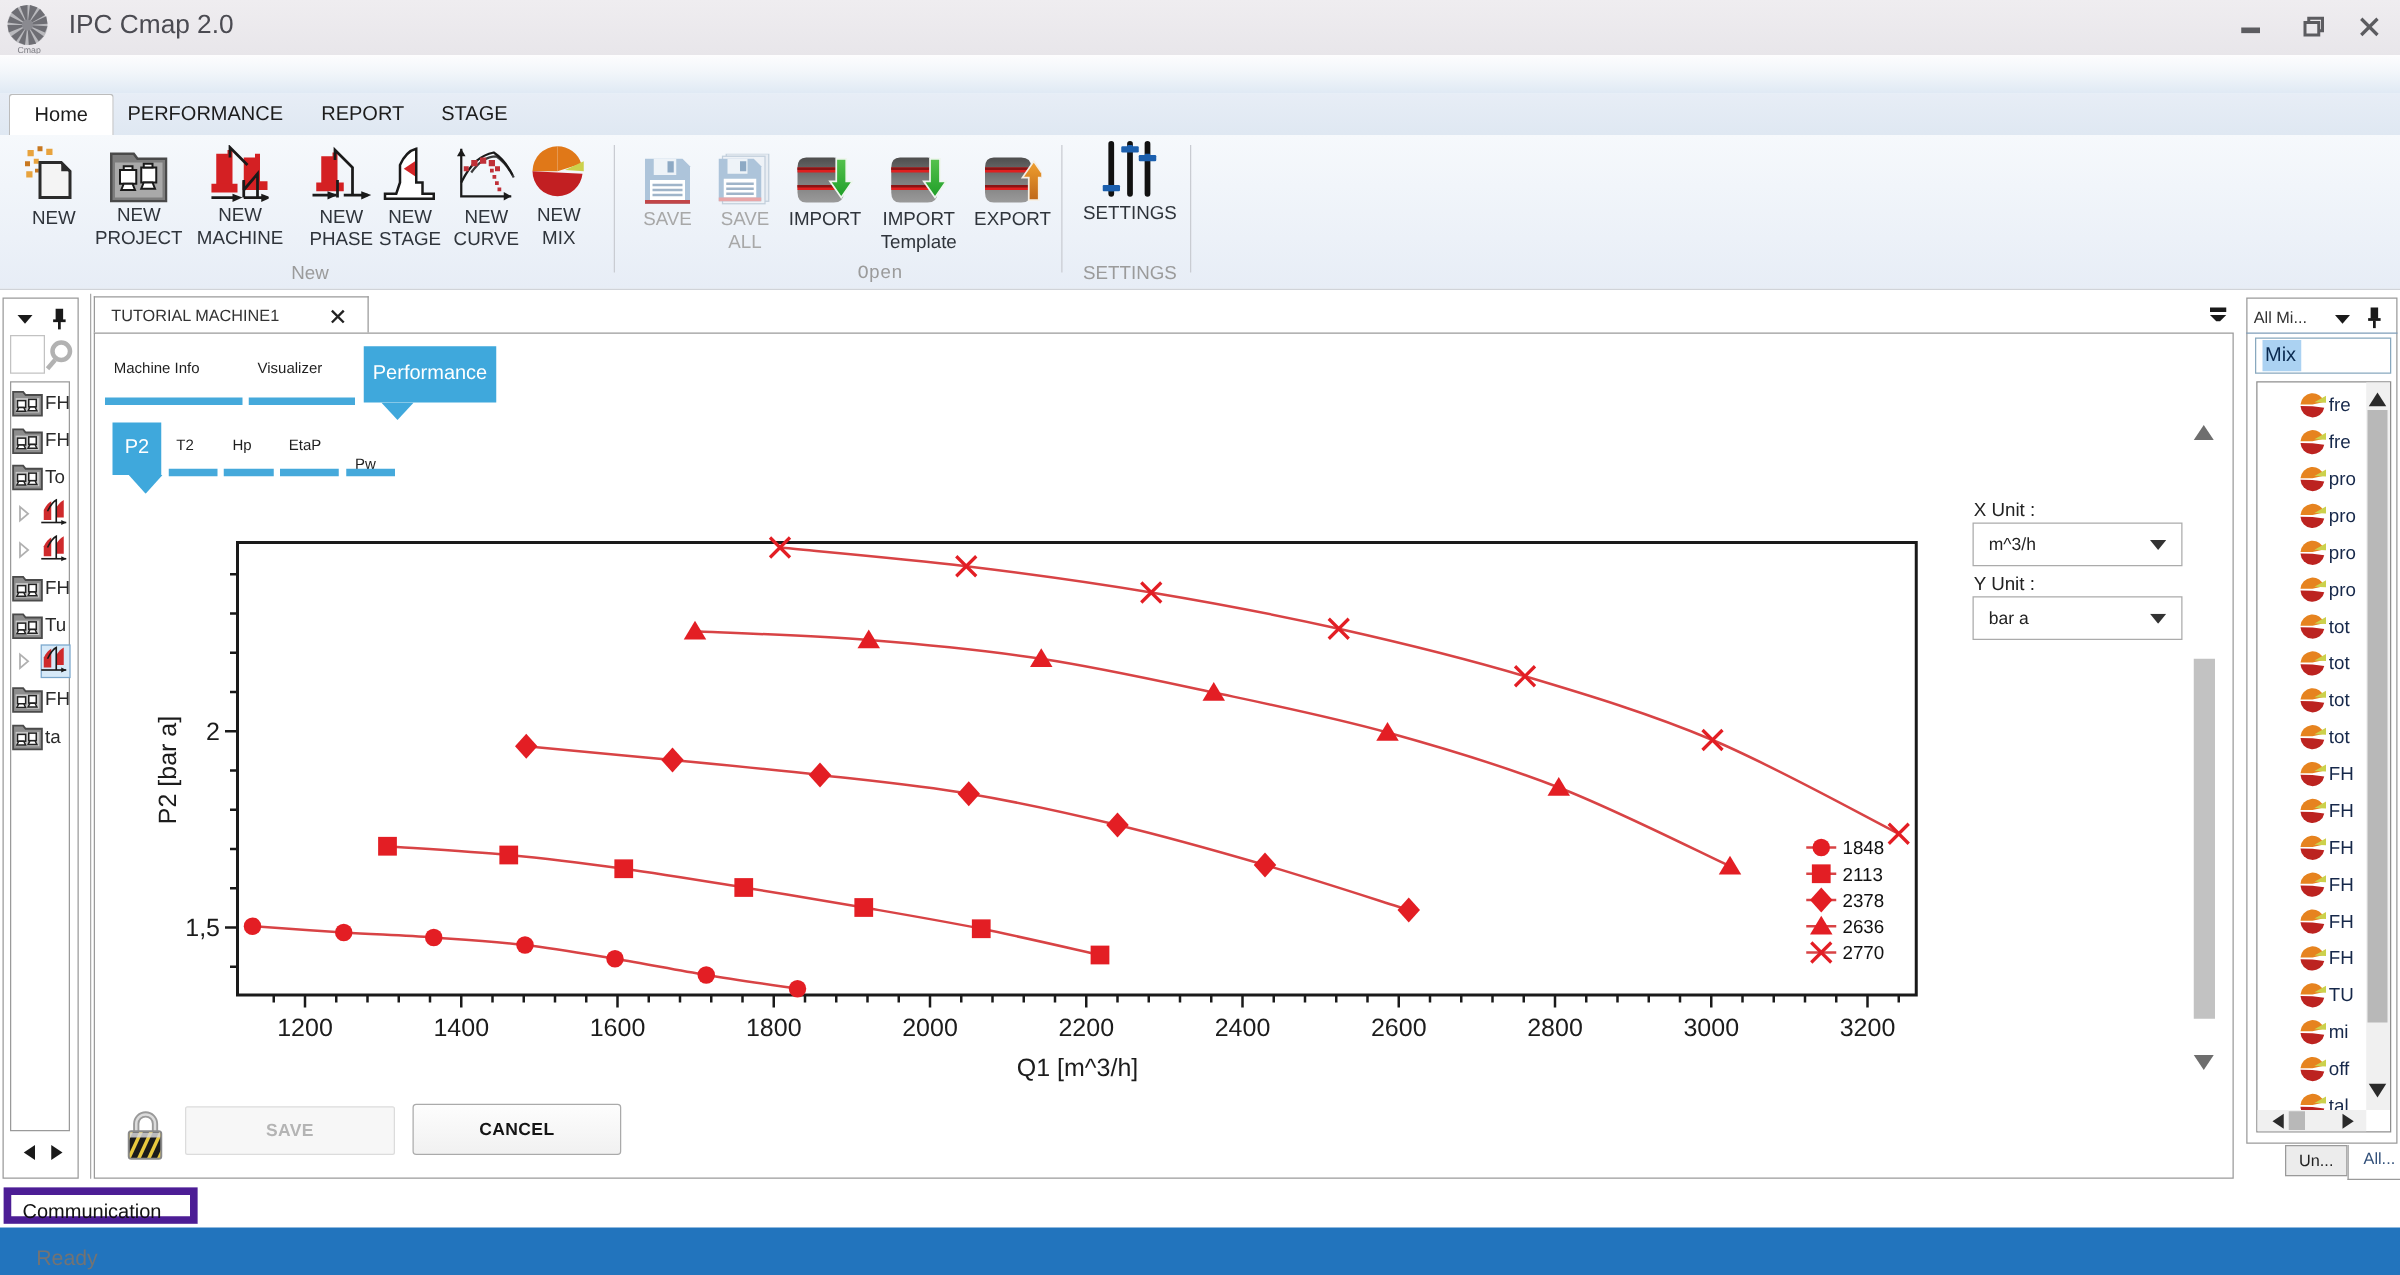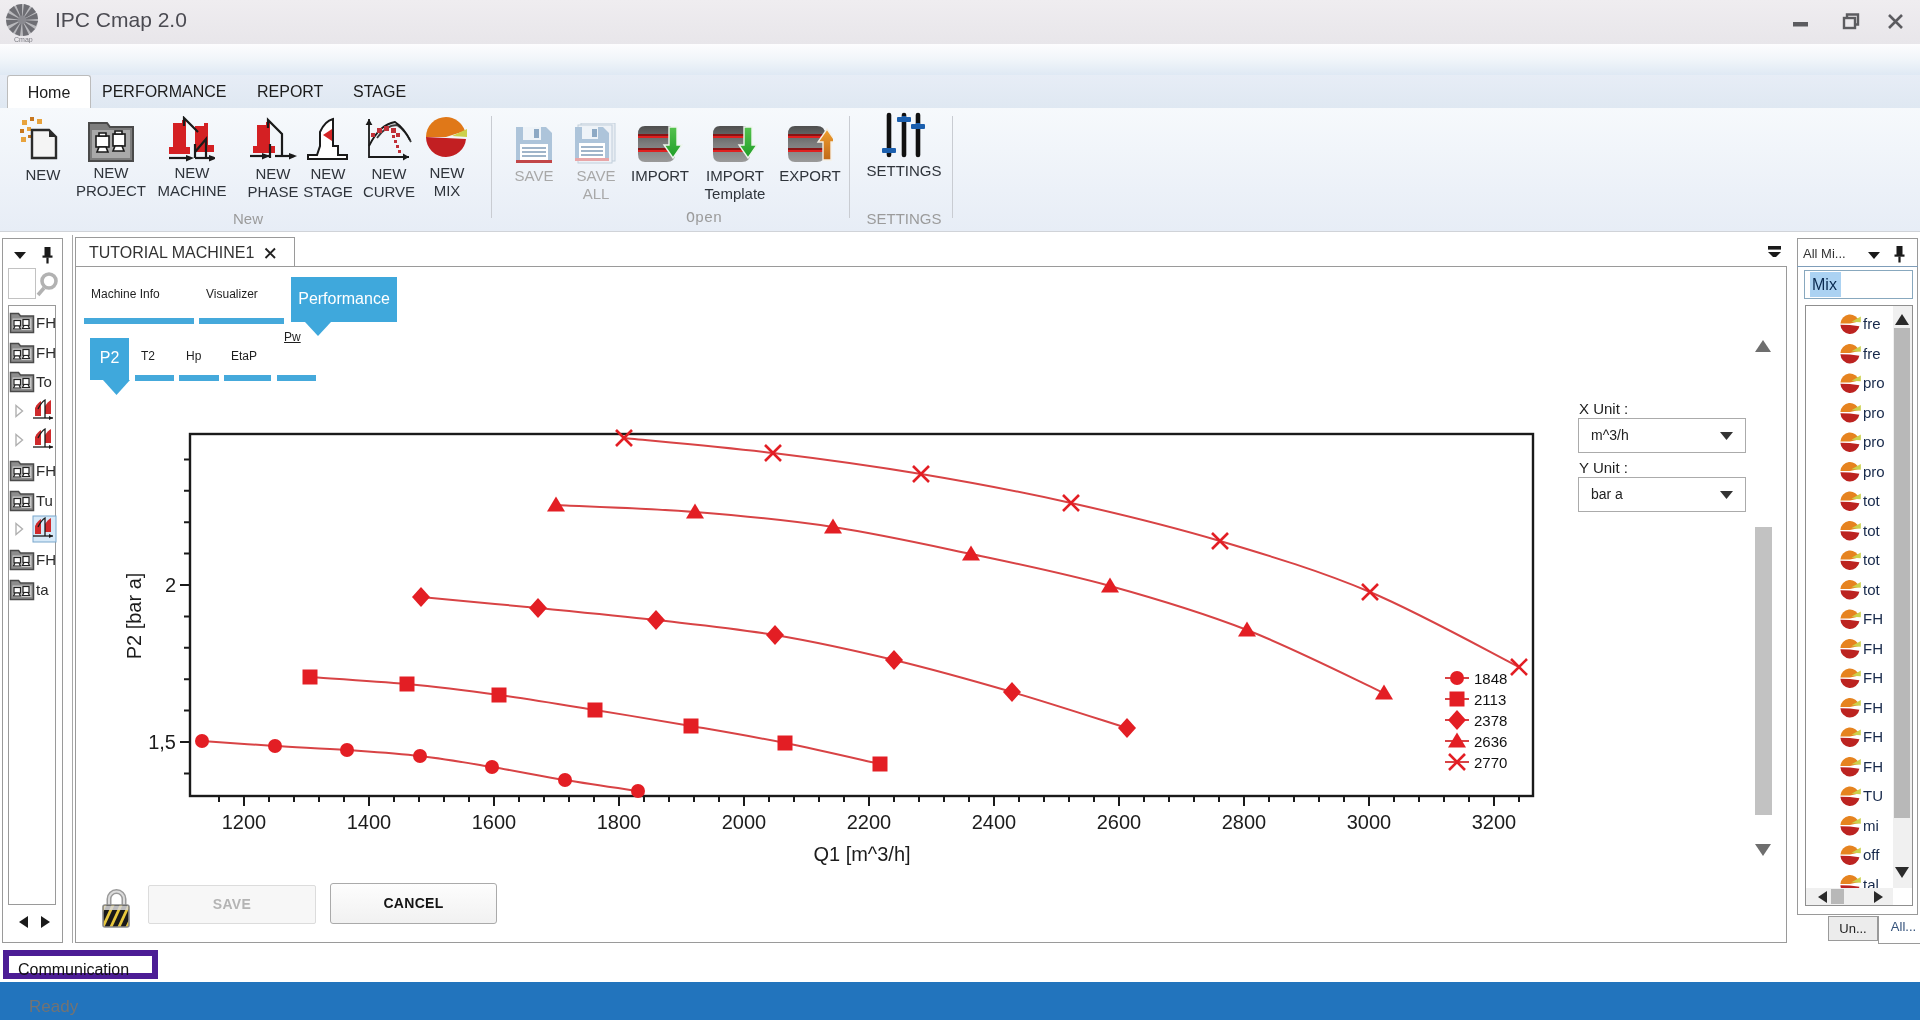--- a/index.html
+++ b/index.html
@@ -35,21 +35,21 @@
 
 
 #lsb { left:2px; top:238px; width:61px; height:705px; background:#fff; border:1px solid #9a9a9a; }
 #lsb-list { left:8px; top:305px; width:48px; height:600px; border:1px solid #9a9a9a; }
 .lsbtxt { position:absolute; left:36px; font-size:15px; color:#2a2a2a; }
 
 #vsplit1 { left:72px; top:235px; width:1px; height:708px; background:#a8a8a8; }
 
 
 #doctab { left:75px; top:237px; width:220px; height:30px; background:#fff;
-  border:1px solid #9a9a9a; border-bottom:none; font-size:16px; color:#333;
+  border:1px solid #9a9a9a; border-bottom:none; font-size:13px; color:#333;
   line-height:29px; padding-left:13px; }
 #docpanel { left:75px; top:266px; width:1712px; height:677px; background:#fff; border:1px solid #9a9a9a; }
 
 
 .subtxt { position:absolute; font-size:12px; color:#1f1f1f; }
 .bluebar2 { position:absolute; height:6px; background:#45a9db; }
 .bluebox { position:absolute; background:#3fa8dc; color:#fff; font-size:16px; text-align:center; }
 .combo { position:absolute; width:168px; height:35px; border:1px solid #ababab; background:#fff;
   font-size:14px; color:#222; line-height:33px; padding-left:12px; }
 .combo svg { position:absolute; right:12px; top:13px; }
@@ -365,21 +365,21 @@
   <div class="bluebox" style="left:90px;top:338px;width:39px;height:42px;line-height:40px;">P2</div>
   <svg class="abs" style="left:103px;top:380px;" width="27" height="15" viewBox="0 0 27 15">
       <path d="M0 0 h27 l-13.5 15 z" fill="#3fa8dc"></path>
     </svg>
   <div class="subtxt" style="left:141px;top:349px;">T2</div>
   <div class="bluebar2" style="left:135px;top:375px;width:39px;"></div>
   <div class="subtxt" style="left:186px;top:349px;">Hp</div>
   <div class="bluebar2" style="left:179px;top:375px;width:40px;"></div>
   <div class="subtxt" style="left:231px;top:349px;">EtaP</div>
   <div class="bluebar2" style="left:224px;top:375px;width:47px;"></div>
-  <div class="subtxt" style="left:284px;top:330px;text-decoration:underline;">Pw</div>
+  <div class="subtxt" style="left:284px;top:364px;text-decoration:underline;">Pw</div>
   <div class="bluebar2" style="left:277px;top:375px;width:39px;"></div>
 
   <div class="unitlbl" style="left:1579px;top:400px;">X Unit :</div>
   <div class="combo" style="left:1578px;top:418px;">m^3/h
     <svg width="13" height="8" viewBox="0 0 13 8">
         <path d="M0 0 h13 l-6.5 8 z" fill="#333"></path>
       </svg>
   </div>
   <div class="unitlbl" style="left:1579px;top:459px;">Y Unit :</div>
   <div class="combo" style="left:1578px;top:477px;">bar a

